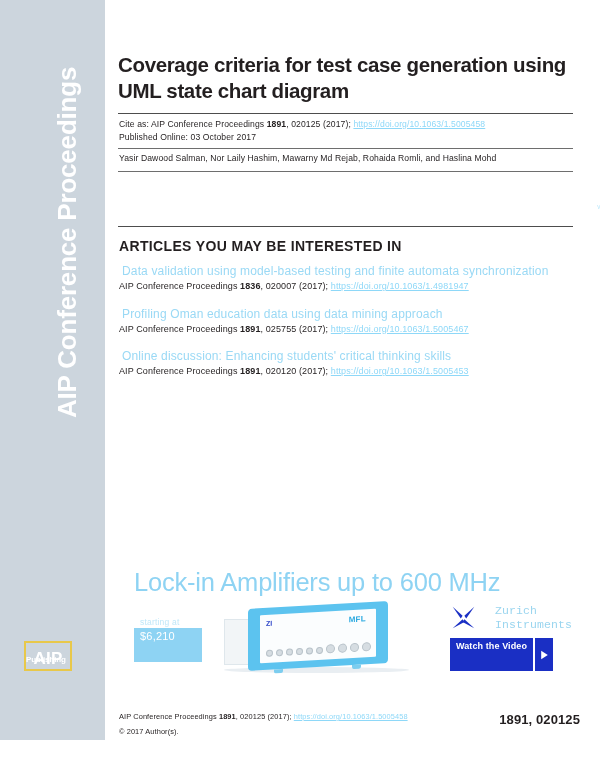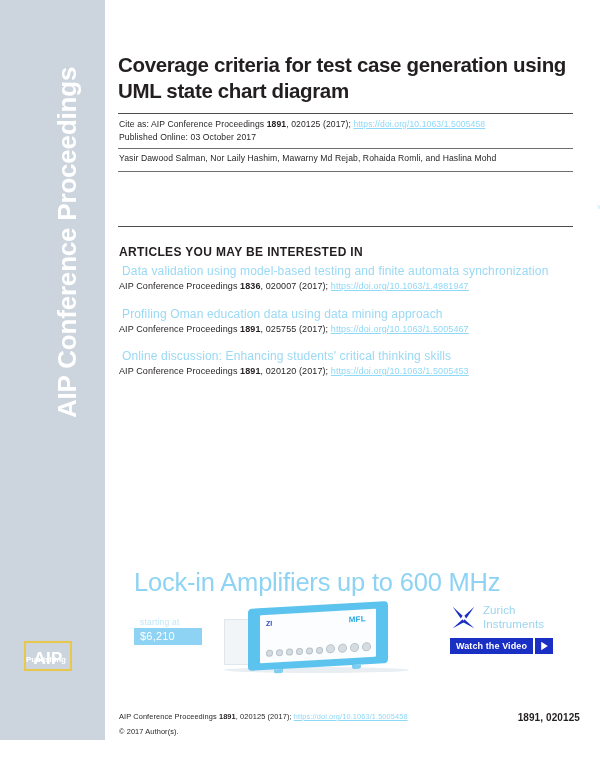--- a/index.html
+++ b/index.html
@@ -170,25 +170,24 @@
 
   
   #rule-articles {
     position: absolute;
     left: 0; top: 226px; width: 455px;
   }
   #articles-heading {
     position: absolute;
     left: 1px;
     top: 238px;
-    font-size: 12px;
+    font-size: 14px;
     font-weight: bold;
     color: #231f20;
     letter-spacing: 0.35px;
-    margin-top: 7px;
   }
   #articles-list {
     position: absolute;
     left: 1px;
     top: 262px;
     width: 460px;
   }
   .article-item { margin-bottom: 11px; }
   .article-title {
     font-size: 12px;
@@ -230,21 +229,21 @@
     top: 70px;
     font-size: 8.5px;
     color: #bfe7f9;
     letter-spacing: 0.2px;
   }
   #ad-price-value {
     position: absolute;
     left: 22px;
     top: 81px;
     width: 68px;
-    height: 17px;
+    height: 34px;
     background: #8ed3f3;
     color: #ffffff;
     font-size: 11px;
     line-height: 17px;
     padding-left: 6px;
     letter-spacing: 0.2px;
   }
 
   
   #ad-device {
@@ -321,33 +320,33 @@
     border-radius: 0 0 2px 2px;
   }
 
   
   #ad-brand {
     position: absolute;
     left: 338px;
     top: 57px;
     width: 130px;
   }
-  #zi-row { display: flex; align-items: center; gap: 6px; }
+  #zi-row { display: flex; align-items: center; gap: 18px; font-family: Liberation Mono, monospace; }
   #zi-mark { width: 27px; height: 27px; flex: none; }
   #zi-name {
     font-size: 11.5px;
     color: #9ad5ef;
     line-height: 1.18;
     letter-spacing: 0.1px;
   }
   #watch-button {
     margin-top: 7px;
     display: inline-flex;
     align-items: stretch;
-    height: 16px;
+    height: 33px;
   }
   #watch-label {
     background: #1a2fc4;
     color: #ffffff;
     font-size: 9px;
     font-weight: bold;
     padding: 0 6px;
     line-height: 16px;
     letter-spacing: 0.1px;
   }
@@ -374,21 +373,21 @@
     left: 1px;
     top: 727px;
     font-size: 7.4px;
     color: #231f20;
     letter-spacing: 0.1px;
   }
   #footer-pageid {
     position: absolute;
     right: 0px;
     top: 712px;
-    font-size: 10px;
+    font-size: 13px;
     font-weight: bold;
     color: #231f20;
     letter-spacing: 0.1px;
   }
 </style>
 </head>
 <body>
 
 <div id="page">
 

